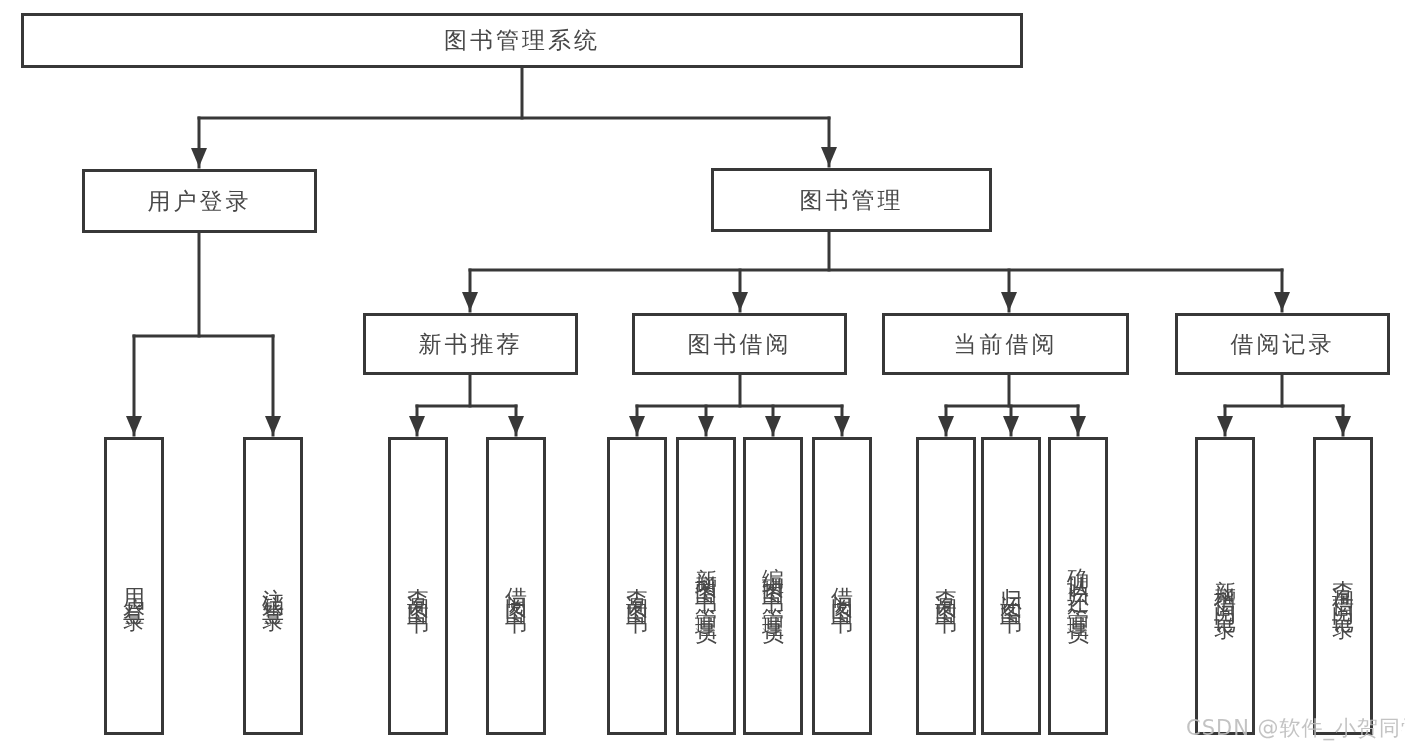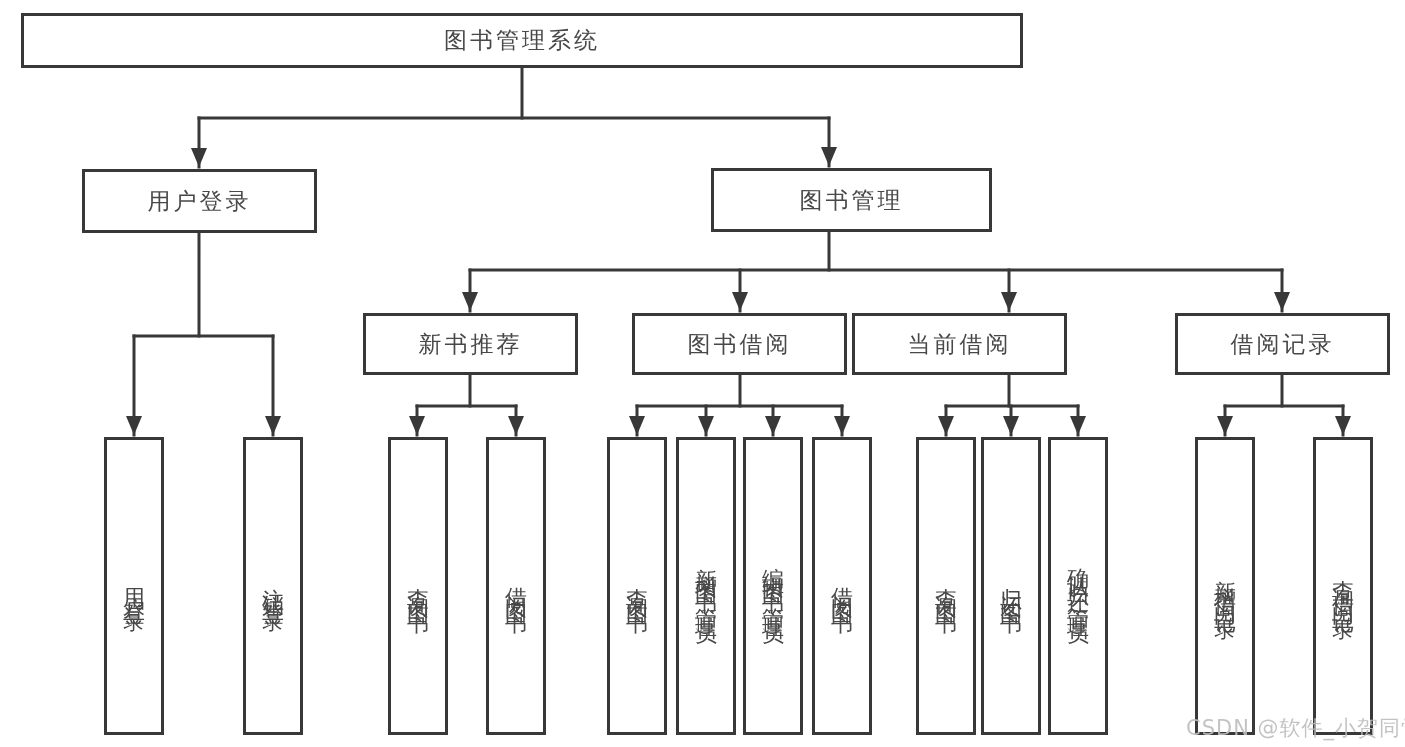--- a/index.html
+++ b/index.html
@@ -119,21 +119,21 @@
   <div class="node h-node" style="left:711px;top:168px;width:281px;height:64px">
     <span>图书管理</span>
   </div>
 
   <div class="node h-node" style="left:363px;top:313px;width:215px;height:62px">
     <span>新书推荐</span>
   </div>
   <div class="node h-node" style="left:632px;top:313px;width:215px;height:62px">
     <span>图书借阅</span>
   </div>
-  <div class="node h-node" style="left:852px;top:313px;width:215px;height:62px">
+  <div class="node h-node" style="left:882px;top:313px;width:247px;height:62px">
     <span>当前借阅</span>
   </div>
   <div class="node h-node" style="left:1175px;top:313px;width:215px;height:62px">
     <span>借阅记录</span>
   </div>
 
   <div class="node v-node" style="left:104px;top:437px;width:60px;height:298px">
     <span>用户登录</span>
   </div>
   <div class="node v-node" style="left:243px;top:437px;width:60px;height:298px">

